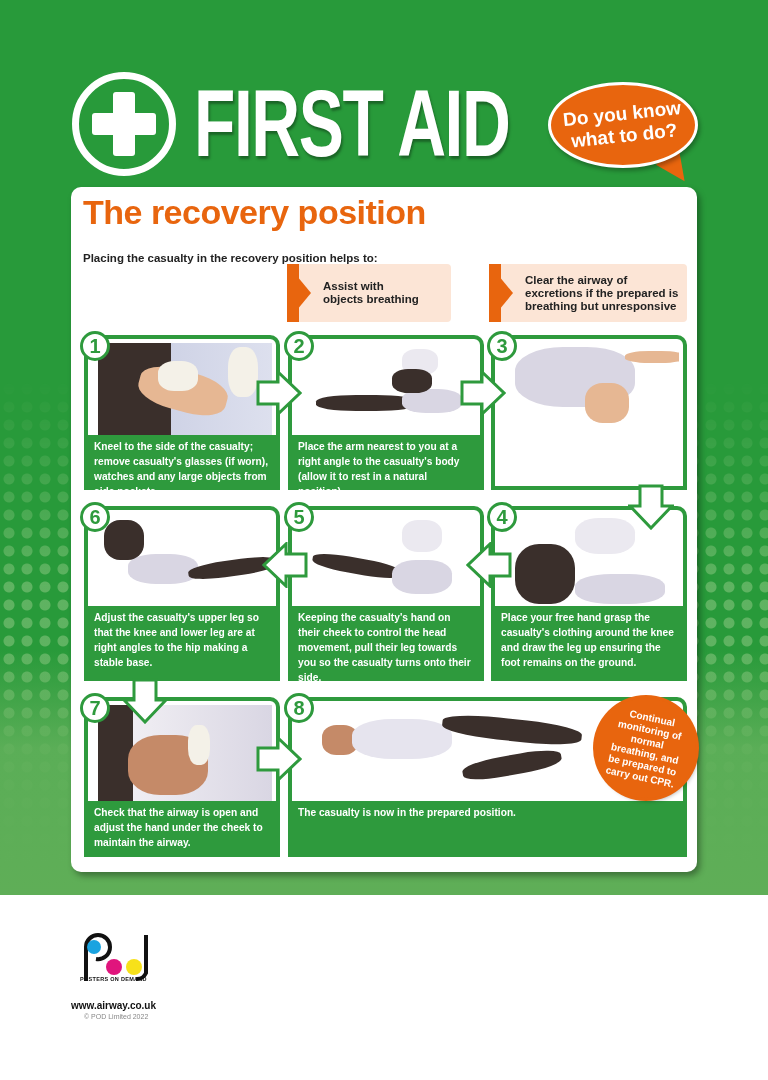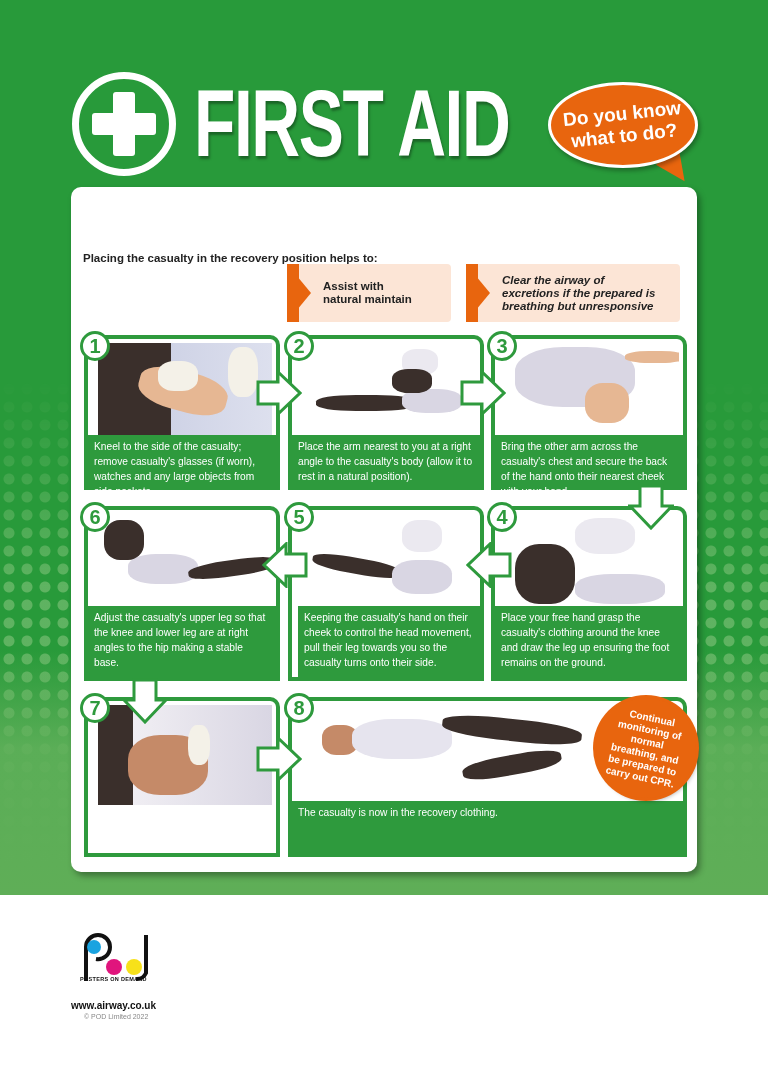--- a/index.html
+++ b/index.html
@@ -86,21 +86,21 @@
   }
   .step .photo {
     position: absolute; left: 10px; top: 4px; right: 4px; height: 96px;
     background: linear-gradient(135deg, #f4f4f4 0%, #e9e6ee 100%);
     overflow: hidden;
   }
   .photo .fig { position: absolute; border-radius: 40%; }
   .step .caption {
     position: absolute; left: 0; right: 0; bottom: 0;
     background: #2e9a3d; color: #fff; font-size: 10.2px; line-height: 15px;
-    padding: 4px 6px; font-weight: 400;
+    padding: 4px 6px; font-weight: 700;
   }
   .step-num {
     position: absolute; left: -8px; top: -8px; width: 30px; height: 30px; border-radius: 50%;
     background: #fff; border: 3px solid #2e9a3d; color: #2e9a3d;
     font-weight: 700; font-size: 20px; line-height: 24px; text-align: center; z-index: 3;
   }
   .flow-arrow { position: absolute; z-index: 4; }
 
   .badge-burst {
     position: absolute; left: 596px; top: 698px; width: 100px; height: 100px;
@@ -135,27 +135,28 @@
   <div class="bubble-tail"></div>
   <div class="bubble">
     <span class="t">
       <span>Do you know</span><br>
       <span>what to do?</span>
     </span>
   </div>
 </div>
 
 <div class="card">
+  <div class="card-title">The recovery position</div>
   <div class="card-intro">Placing the casualty in the recovery position helps to:</div>
 
   <div class="benefit" style="left:216px; width:164px;">
     <div class="arrow"></div>
-    <div class="txt"><span>Assist with</span><br><span>natural maintain</span></div>
-  </div>
-  <div class="benefit" style="left:395px; width:214px;font-style:italic;">
+    <div class="txt"><span>Assist with</span><br><span>objects breathing</span></div>
+  </div>
+  <div class="benefit" style="left:418px; width:198px;">
     <div class="arrow"></div>
     <div class="txt"><span>Clear the airway of</span><br><span>excretions if the prepared is</span><br><span>breathing but unresponsive</span></div>
   </div>
 </div>
 
 <div class="step" style="left:84px; top:335px; width:196px; height:155px;">
   <div class="step-num">1</div>
   <div class="photo" style="background:linear-gradient(90deg,#3a2f2b 0%,#3a2f2b 42%,#cfd3e6 42%,#dde0ee 100%);">
     <div class="fig" style="left:40px; top:28px; width:90px; height:40px; background:#e6b793; transform:rotate(15deg);"></div>
     <div class="fig" style="left:60px; top:18px; width:40px; height:30px; background:#f4f1e8;"></div>
@@ -173,67 +174,67 @@
   </div>
   <div class="caption" style="height:51px;">Place the arm nearest to you at a right angle to the casualty's body (allow it to rest in a natural position).</div>
 </div>
 <div class="step" style="left:491px; top:335px; width:196px; height:155px;">
   <div class="step-num">3</div>
   <div class="photo" style="background:#fff;">
     <div class="fig" style="left:10px; top:4px; width:120px; height:60px; background:#d9d6e3;"></div>
     <div class="fig" style="left:80px; top:40px; width:44px; height:40px; background:#e6b793;"></div>
     <div class="fig" style="left:120px; top:8px; width:60px; height:12px; background:#e6b793;"></div>
   </div>
-  <div class="caption" style="height:51px;">Bring the other arm across the casualty's chest and secure the back of the hand onto their nearest cheek with your hand.</div>
 </div>
 
 <div class="step" style="left:84px; top:506px; width:196px; height:175px;">
   <div class="step-num">6</div>
   <div class="photo" style="background:#fff;">
     <div class="fig" style="left:30px; top:40px; width:70px; height:30px; background:#d9d6e3;"></div>
     <div class="fig" style="left:90px; top:46px; width:90px; height:16px; background:#3a2f2b; transform:rotate(-8deg);"></div>
     <div class="fig" style="left:6px; top:6px; width:40px; height:40px; background:#3a2f2b;"></div>
   </div>
   <div class="caption" style="height:71px;">Adjust the casualty's upper leg so that the knee and lower leg are at right angles to the hip making a stable base.</div>
 </div>
 <div class="step" style="left:288px; top:506px; width:196px; height:175px;">
   <div class="step-num">5</div>
   <div class="photo" style="background:#fff;">
     <div class="fig" style="left:10px; top:44px; width:90px; height:16px; background:#3a2f2b; transform:rotate(10deg);"></div>
     <div class="fig" style="left:90px; top:46px; width:60px; height:34px; background:#d9d6e3;"></div>
     <div class="fig" style="left:100px; top:6px; width:40px; height:32px; background:#ebe9f0;"></div>
   </div>
-  <div class="caption" style="height:71px;margin-left:6px;">Keeping the casualty's hand on their cheek to control the head movement, pull their leg towards you so the casualty turns onto their side.</div>
+  <div class="caption" style="height:71px;">Keeping the casualty's hand on their cheek to control the head movement, pull their leg towards you so the casualty turns onto their side.</div>
 </div>
 <div class="step" style="left:491px; top:506px; width:196px; height:175px;">
   <div class="step-num">4</div>
   <div class="photo" style="background:#fff;">
     <div class="fig" style="left:10px; top:30px; width:60px; height:60px; background:#3a2f2b;"></div>
     <div class="fig" style="left:70px; top:60px; width:90px; height:30px; background:#d9d6e3;"></div>
     <div class="fig" style="left:70px; top:4px; width:60px; height:36px; background:#ebe9f0;"></div>
   </div>
   <div class="caption" style="height:71px;">Place your free hand grasp the casualty's clothing around the knee and draw the leg up ensuring the foot remains on the ground.</div>
 </div>
 
 <div class="step" style="left:84px; top:697px; width:196px; height:160px;">
   <div class="step-num">7</div>
   <div class="photo" style="height:100px; background:linear-gradient(90deg,#3a2f2b 0%,#3a2f2b 20%,#f0eef3 20%,#d9d6e3 100%);">
     <div class="fig" style="left:30px; top:30px; width:80px; height:60px; background:#c58a68;"></div>
     <div class="fig" style="left:90px; top:20px; width:22px; height:40px; background:#f4f1e8;"></div>
   </div>
+  <div class="caption" style="height:52px;">Check that the airway is open and adjust the hand under the cheek to maintain the airway.</div>
 </div>
 <div class="step" style="left:288px; top:697px; width:399px; height:160px;">
   <div class="step-num">8</div>
   <div class="photo" style="height:100px; background:#fff;">
     <div class="fig" style="left:20px; top:20px; width:36px; height:30px; background:#c58a68;"></div>
     <div class="fig" style="left:50px; top:14px; width:100px; height:40px; background:#e6e4ee;"></div>
     <div class="fig" style="left:140px; top:14px; width:140px; height:22px; background:#3a2f2b; transform:rotate(6deg);"></div>
     <div class="fig" style="left:160px; top:50px; width:100px; height:20px; background:#3a2f2b; transform:rotate(-10deg);"></div>
   </div>
-  <div class="caption" style="height:52px;">The casualty is now in the recovery clothing.</div>
+  <div class="caption" style="height:52px;">The casualty is now in the prepared position.</div>
 </div>
 
 <svg class="flow-arrow" style="left:256px; top:370px;" width="46" height="46">
   <polygon points="2,12 22,12 22,2 44,23 22,44 22,34 2,34" fill="#fff" stroke="#2e9a3d" stroke-width="3"></polygon>
 </svg>
 <svg class="flow-arrow" style="left:460px; top:370px;" width="46" height="46">
   <polygon points="2,12 22,12 22,2 44,23 22,44 22,34 2,34" fill="#fff" stroke="#2e9a3d" stroke-width="3"></polygon>
 </svg>
 <svg class="flow-arrow" style="left:628px; top:484px;" width="46" height="46">
   <polygon points="12,2 34,2 34,22 44,22 23,44 2,22 12,22" fill="#fff" stroke="#2e9a3d" stroke-width="3"></polygon>

